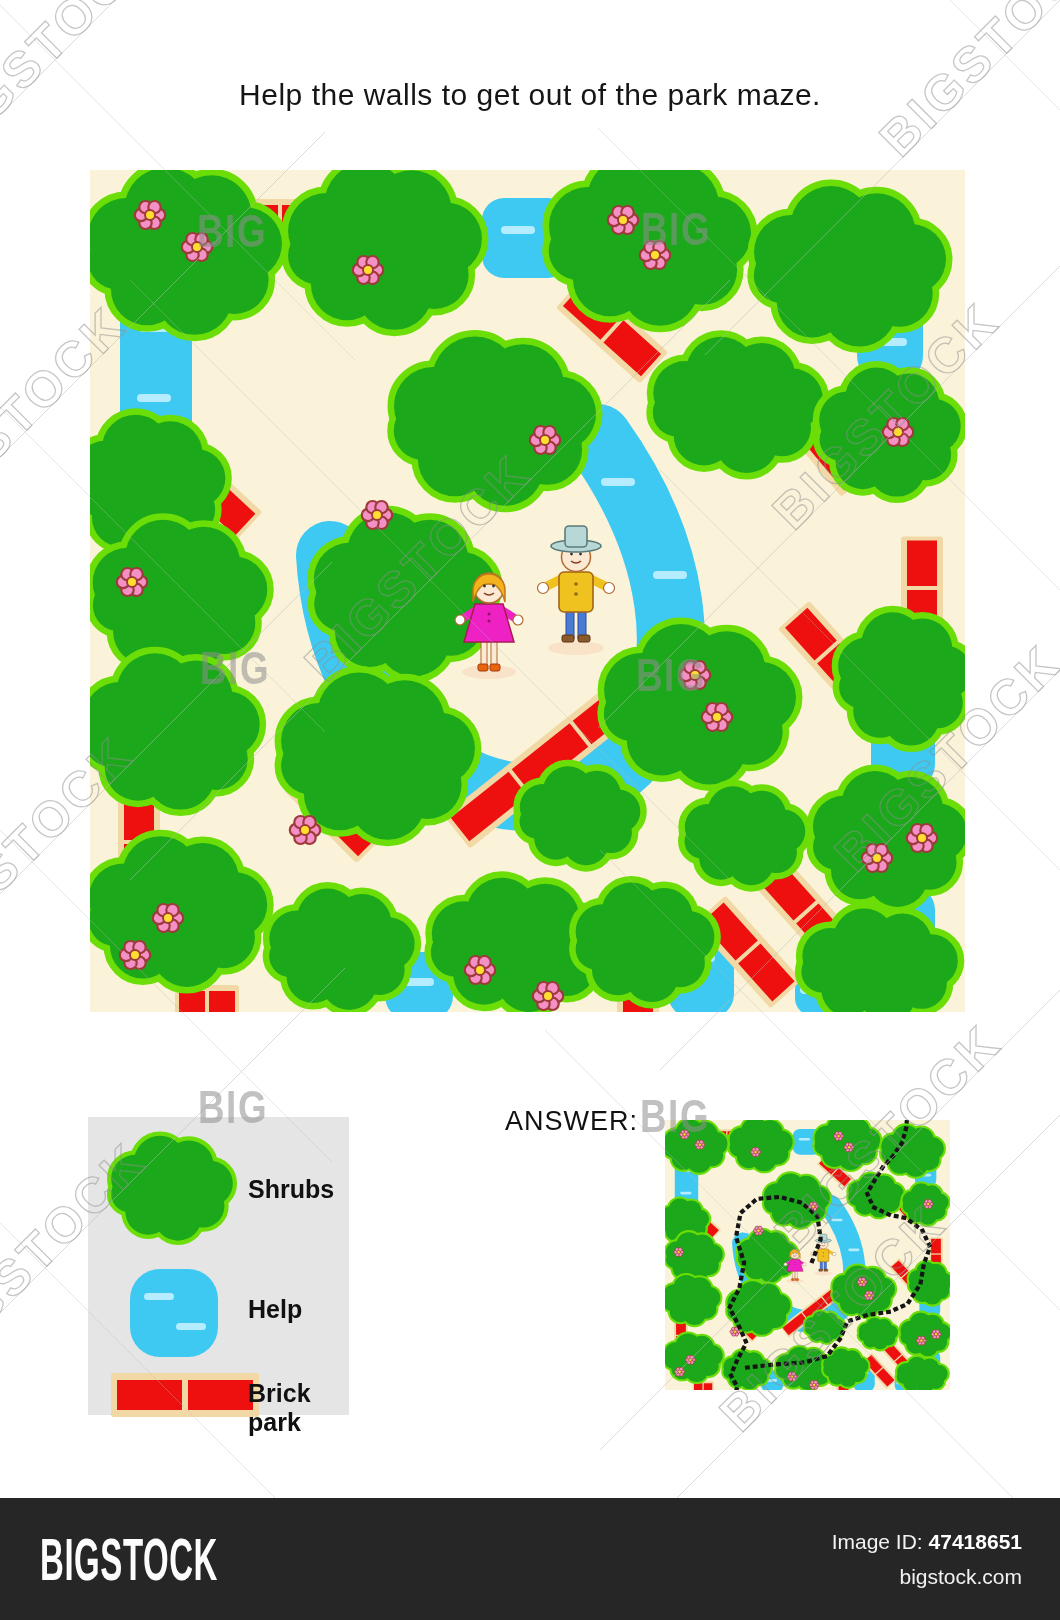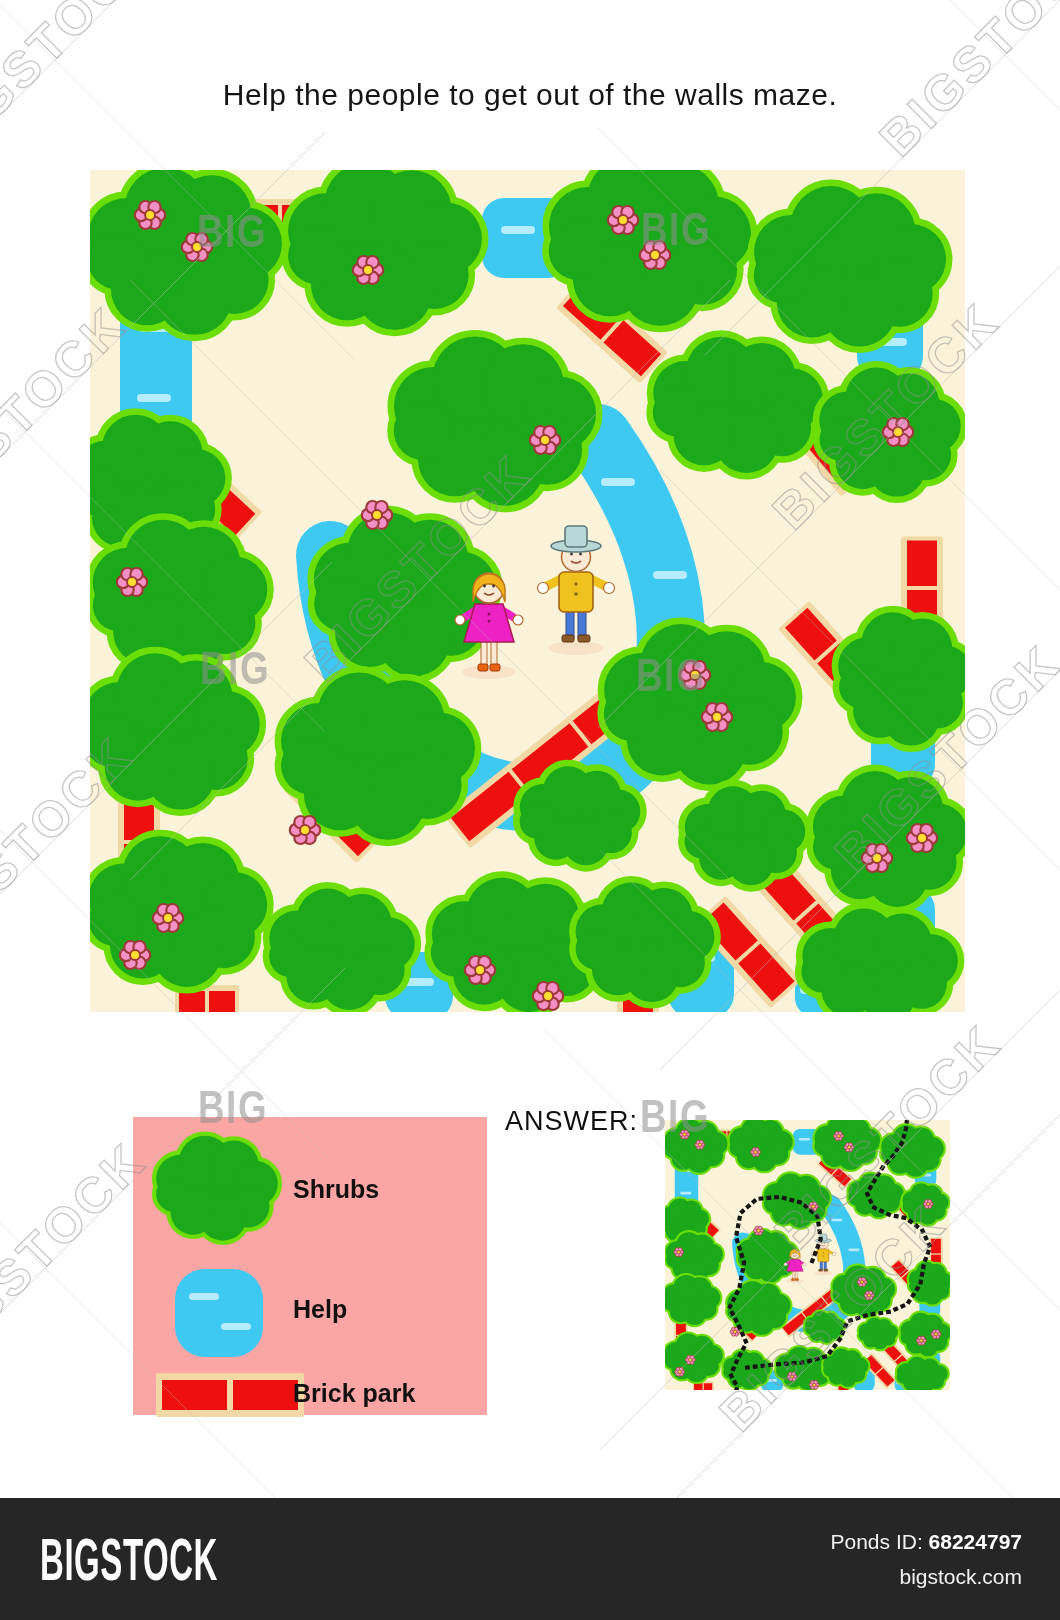--- a/index.html
+++ b/index.html
@@ -2,39 +2,39 @@
 <html><head>
 <meta charset="utf-8">
 <style>
   html,body{margin:0;padding:0;}
   body{width:1060px;height:1620px;position:relative;overflow:hidden;background:#ffffff;
        font-family:"Liberation Sans", sans-serif;}
   .title{position:absolute;top:78px;left:0;width:1060px;text-align:center;
          font-size:30px;color:#151515;letter-spacing:.5px;}
   .maze-wrap{position:absolute;left:90px;top:170px;width:875px;height:842px;}
   .maze-wrap svg{display:block;}
-  .legend{position:absolute;left:88px;top:1117px;width:354px;height:298px;background:#fca5a5;margin-left:45px;}
+  .legend{position:absolute;left:88px;top:1117px;width:261px;height:298px;background:#e5e5e5;}
   .legend .icon{position:absolute;}
   .legend .lbl{position:absolute;left:160px;font-size:25px;font-weight:bold;color:#111;}
   .answer-label{position:absolute;left:505px;top:1106px;font-size:27px;font-weight:normal;color:#111;letter-spacing:1px;}
   .answer-wrap{position:absolute;left:665px;top:1120px;width:285px;height:270px;}
   #wm{position:absolute;left:0;top:0;width:1060px;height:1620px;pointer-events:none;z-index:20;}
   .footer{position:absolute;left:0;top:1498px;width:1060px;height:122px;background:#262626;z-index:30;}
   .brand{position:absolute;left:40px;top:1525px;font-size:60px;font-weight:bold;color:#FCFCFC;
          transform:scaleX(.55);transform-origin:left top;letter-spacing:1px;z-index:31;}
   .meta{position:absolute;right:38px;top:1524px;text-align:right;color:#F2F2F2;
         font-size:21px;line-height:35px;z-index:31;}
   .meta b{font-weight:bold;color:#fff;}
 </style>
 </head>
 <body>
 
 <div class="page">
 
-  <div class="title">Help the people to get out of the walls maze.</div>
+  <div class="title">Help the walls to get out of the park maze.</div>
 
   <div class="maze-wrap">
     <svg id="maze-svg" width="875" height="842" viewBox="0 0 875 842">
         <rect x="0" y="0" width="875" height="842" fill="#FAF3D9"></rect>
         <rect x="30" y="112" width="72" height="180" rx="28" fill="#3EC9F2"></rect>
         <rect x="392" y="28" width="88" height="80" rx="22" fill="#3EC9F2"></rect>
         <rect x="767" y="92" width="66" height="120" rx="26" fill="#3EC9F2"></rect>
         <rect x="781" y="508" width="64" height="112" rx="26" fill="#3EC9F2"></rect>
         <rect x="781" y="716" width="64" height="96" rx="24" fill="#3EC9F2"></rect>
         <rect x="295" y="782" width="68" height="68" rx="24" fill="#3EC9F2"></rect>
@@ -1488,18 +1488,18 @@
       <text transform="translate(676,245) scale(0.8,1)" text-anchor="middle" font-family="&quot;Liberation Sans&quot;, sans-serif" font-size="46" font-weight="bold" fill="#8F8F8F" letter-spacing="2" opacity="0.55">BIG</text>
       <text transform="translate(235,684) scale(0.8,1)" text-anchor="middle" font-family="&quot;Liberation Sans&quot;, sans-serif" font-size="46" font-weight="bold" fill="#8F8F8F" letter-spacing="2" opacity="0.55">BIG</text>
       <text transform="translate(671,691) scale(0.8,1)" text-anchor="middle" font-family="&quot;Liberation Sans&quot;, sans-serif" font-size="46" font-weight="bold" fill="#8F8F8F" letter-spacing="2" opacity="0.55">BIG</text>
       <text transform="translate(233,1123) scale(0.8,1)" text-anchor="middle" font-family="&quot;Liberation Sans&quot;, sans-serif" font-size="46" font-weight="bold" fill="#8F8F8F" letter-spacing="2" opacity="0.55">BIG</text>
       <text transform="translate(675,1132) scale(0.8,1)" text-anchor="middle" font-family="&quot;Liberation Sans&quot;, sans-serif" font-size="46" font-weight="bold" fill="#8F8F8F" letter-spacing="2" opacity="0.55">BIG</text>
     </svg>
 
   <div class="footer"></div>
   <div class="brand">BIGSTOCK</div>
   <div class="meta">
-    <div><span>Ponds ID:</span>
-      <b>68224797</b></div>
+    <div><span>Image ID:</span>
+      <b>47418651</b></div>
     <div>bigstock.com</div>
   </div>
 
 </div>
 
 </body></html>

